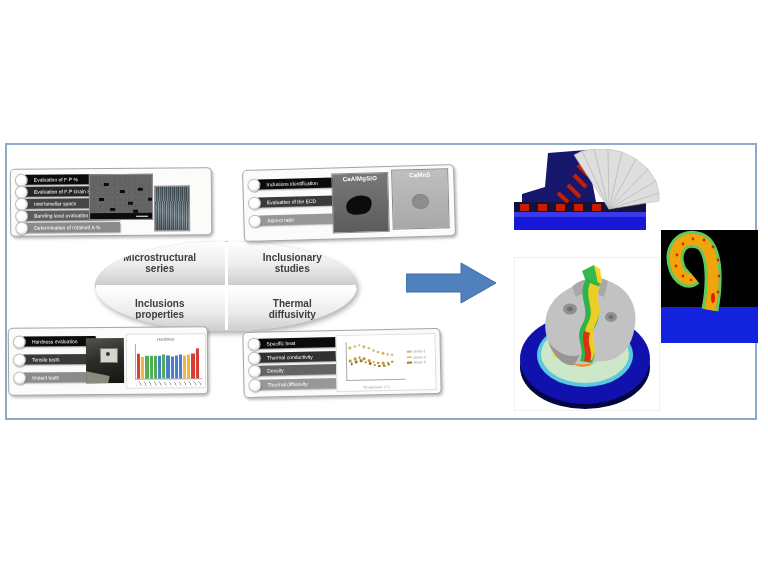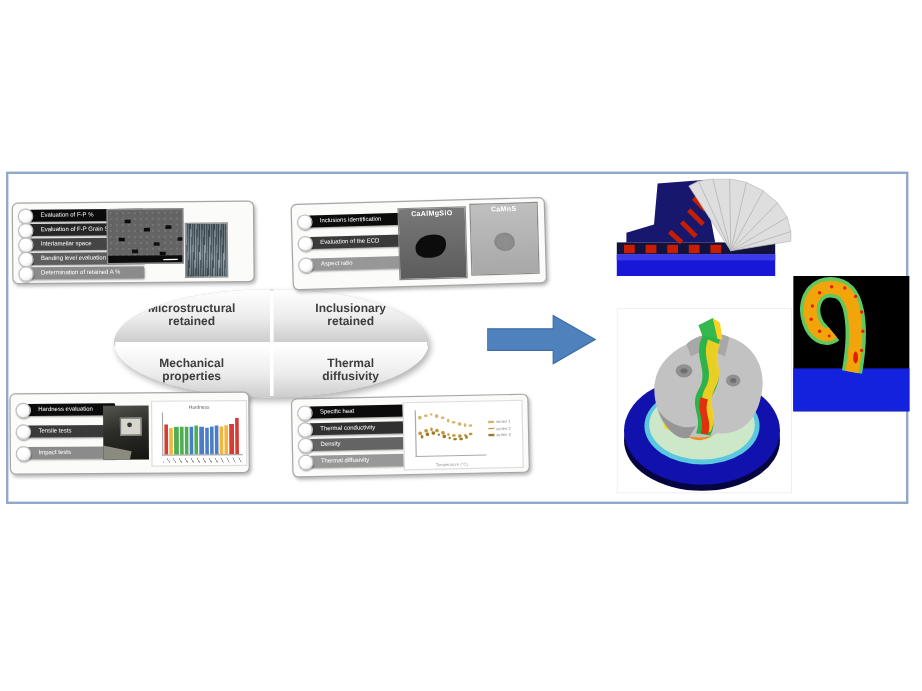--- a/index.html
+++ b/index.html
@@ -105,28 +105,28 @@
 </style>
 </head>
 <body>
 
 <div class="page">
   <div class="frame" style="border-color: rgb(142, 169, 201);"></div>
 
   <div class="wheel">
     <div class="q">
         <span style="color: rgb(61, 61, 61);">Microstructural
-retained</span>
+series</span>
       </div>
     <div class="q">
         <span style="color: rgb(61, 61, 61);">Inclusionary
-retained</span>
+studies</span>
       </div>
     <div class="q">
-        <span style="color: rgb(61, 61, 61);">Mechanical
+        <span style="color: rgb(61, 61, 61);">Inclusions
 properties</span>
       </div>
     <div class="q">
         <span style="color: rgb(61, 61, 61);">Thermal
 diffusivity</span>
       </div>
   </div>
 
   <div class="panel panel-ml">
     <div class="sa-list">

